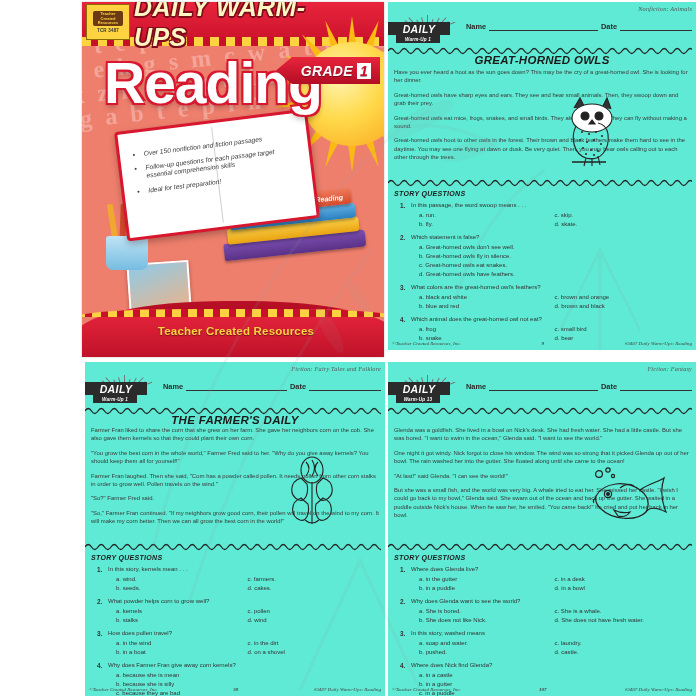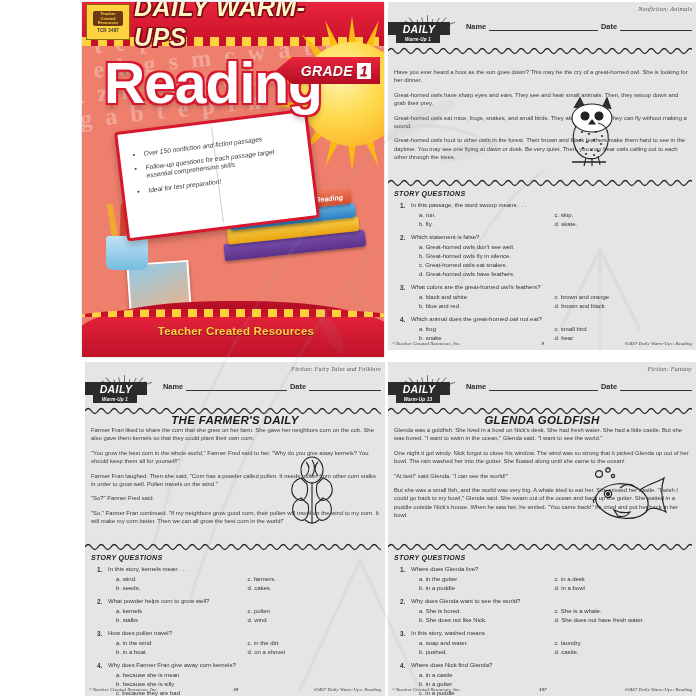--- a/index.html
+++ b/index.html
@@ -142,21 +142,21 @@
     background:repeating-linear-gradient(90deg,#ffd23f 0 9px,#c9102a 9px 16px);
     border-radius:150px 150px 0 0 / 10px 10px 0 0;
   }
   .tcr-text{
     position:absolute;left:0;top:16px;width:100%;text-align:center;
     color:#ffd23f;font-weight:bold;font-size:11.5px;letter-spacing:.2px;
     text-shadow:0 1px 1px rgba(0,0,0,.45);
   }
 
   
-  .sheet{position:absolute;background:#e5e5e5;color:#2b2b2b;}
+  .sheet{position:absolute;background:#5eead4;color:#2b2b2b;}
   .sheet-tr{left:388px;top:2px;width:308px;height:348px;}
   .sheet-bl{left:85px;top:362px;width:300px;height:334px;}
   .sheet-br{left:388px;top:362px;width:308px;height:334px;}
 
   .genre{
     position:absolute;right:4px;top:3px;
     font-family:"Liberation Serif", serif;font-style:italic;
     font-size:6.2px;color:#555;letter-spacing:.2px;
   }
   .daily-head{position:absolute;left:0;top:12px;width:100%;height:34px;}
@@ -331,20 +331,21 @@
           <span class="rule"></span>
           <span>Date</span>
           <span class="rule short"></span>
         </div>
       </div>
       <div class="wave" style="top:44px;">
         <svg width="304" height="10" viewBox="0 0 304 10">
           <path d="M0 5 q 3.25 -5 6.5 0 q 3.25 5 6.5 0 q 3.25 -5 6.5 0 q 3.25 5 6.5 0 q 3.25 -5 6.5 0 q 3.25 5 6.5 0 q 3.25 -5 6.5 0 q 3.25 5 6.5 0 q 3.25 -5 6.5 0 q 3.25 5 6.5 0 q 3.25 -5 6.5 0 q 3.25 5 6.5 0 q 3.25 -5 6.5 0 q 3.25 5 6.5 0 q 3.25 -5 6.5 0 q 3.25 5 6.5 0 q 3.25 -5 6.5 0 q 3.25 5 6.5 0 q 3.25 -5 6.5 0 q 3.25 5 6.5 0 q 3.25 -5 6.5 0 q 3.25 5 6.5 0 q 3.25 -5 6.5 0 q 3.25 5 6.5 0 q 3.25 -5 6.5 0 q 3.25 5 6.5 0 q 3.25 -5 6.5 0 q 3.25 5 6.5 0 q 3.25 -5 6.5 0 q 3.25 5 6.5 0 q 3.25 -5 6.5 0 q 3.25 5 6.5 0 q 3.25 -5 6.5 0 q 3.25 5 6.5 0 q 3.25 -5 6.5 0 q 3.25 5 6.5 0 q 3.25 -5 6.5 0 q 3.25 5 6.5 0 q 3.25 -5 6.5 0 q 3.25 5 6.5 0 q 3.25 -5 6.5 0 q 3.25 5 6.5 0 q 3.25 -5 6.5 0 q 3.25 5 6.5 0 q 3.25 -5 6.5 0 q 3.25 5 6.5 0 q 3.25 -5 6.5 0 q 3.25 5 6.5 0" fill="none" stroke="#222" stroke-width="1.3"></path>
         </svg>
       </div>
+      <div class="passage-title" style="top:52px;">GREAT-HORNED OWLS</div>
       <div class="passage" style="left:6px;right:6px;top:66px;">
         <p>Have you ever heard a hoot as the sun goes down?  This may be the cry of a great-horned owl.  She is looking for her dinner.</p>
         <p>Great-horned owls have sharp eyes and ears.  They see and hear small animals.  Then, they swoop down and grab their prey.</p>
         <p>Great-horned owls eat mice, frogs, snakes, and small birds.  They also eat insects.  They can fly without making a sound.</p>
         <p>Great-horned owls hoot to other owls in the forest.  Their brown and black feathers make them hard to see in the daytime.  You may see one flying at dawn or dusk.  Be very quiet.  Then, you may hear owls calling out to each other through the trees.</p>
       </div>
       <div class="owl-art" style="left:170px;top:90px;"><svg width="62" height="78" viewBox="0 0 62 78">
  <g fill="none" stroke="#222" stroke-width="1.1">
   <path d="M16 16 L22 6 L27 16" fill="#333"></path>
   <path d="M44 16 L49 6 L53 17" fill="#333"></path>
@@ -557,21 +558,20 @@
           <span class="rule"></span>
           <span>Date</span>
           <span class="rule short"></span>
         </div>
       </div>
       <div class="wave" style="top:44px;">
         <svg width="304" height="10" viewBox="0 0 304 10">
           <path d="M0 5 q 3.25 -5 6.5 0 q 3.25 5 6.5 0 q 3.25 -5 6.5 0 q 3.25 5 6.5 0 q 3.25 -5 6.5 0 q 3.25 5 6.5 0 q 3.25 -5 6.5 0 q 3.25 5 6.5 0 q 3.25 -5 6.5 0 q 3.25 5 6.5 0 q 3.25 -5 6.5 0 q 3.25 5 6.5 0 q 3.25 -5 6.5 0 q 3.25 5 6.5 0 q 3.25 -5 6.5 0 q 3.25 5 6.5 0 q 3.25 -5 6.5 0 q 3.25 5 6.5 0 q 3.25 -5 6.5 0 q 3.25 5 6.5 0 q 3.25 -5 6.5 0 q 3.25 5 6.5 0 q 3.25 -5 6.5 0 q 3.25 5 6.5 0 q 3.25 -5 6.5 0 q 3.25 5 6.5 0 q 3.25 -5 6.5 0 q 3.25 5 6.5 0 q 3.25 -5 6.5 0 q 3.25 5 6.5 0 q 3.25 -5 6.5 0 q 3.25 5 6.5 0 q 3.25 -5 6.5 0 q 3.25 5 6.5 0 q 3.25 -5 6.5 0 q 3.25 5 6.5 0 q 3.25 -5 6.5 0 q 3.25 5 6.5 0 q 3.25 -5 6.5 0 q 3.25 5 6.5 0 q 3.25 -5 6.5 0 q 3.25 5 6.5 0 q 3.25 -5 6.5 0 q 3.25 5 6.5 0 q 3.25 -5 6.5 0 q 3.25 5 6.5 0 q 3.25 -5 6.5 0 q 3.25 5 6.5 0" fill="none" stroke="#222" stroke-width="1.3"></path>
         </svg>
       </div>
-      <div class="passage-title" style="top:52px;">GLENDA GOLDFISH</div>
       <div class="passage" style="left:6px;right:6px;top:64px;">
         <p>Glenda was a goldfish.  She lived in a bowl on Nick's desk.  She had fresh water.  She had a little castle.  But she was bored.  "I want to swim in the ocean," Glenda said.  "I want to see the world."</p>
         <p>One night it got windy.  Nick forgot to close his window.  The wind was so strong that it picked Glenda up out of her bowl.  The rain washed her into the gutter.  She floated along until she came to the ocean!</p>
         <p>"At last!" said Glenda.  "I can see the world!"</p>
         <p>But she was a small fish, and the world was very big.  A whale tried to eat her.  She missed her castle.  "I wish I could go back to my bowl," Glenda said.  She swam out of the ocean and back up the gutter.  She waited in a puddle outside Nick's house.  When he saw her, he smiled.  "You came back!" he cried and put her back in her bowl.</p>
       </div>
       <div class="fish-art" style="left:198px;top:104px;"><svg width="82" height="60" viewBox="0 0 82 60">
  <g fill="none" stroke="#222" stroke-width="1.2">
   <circle cx="13" cy="8" r="3.4"></circle>
             <circle cx="22" cy="4" r="2.2"></circle>

